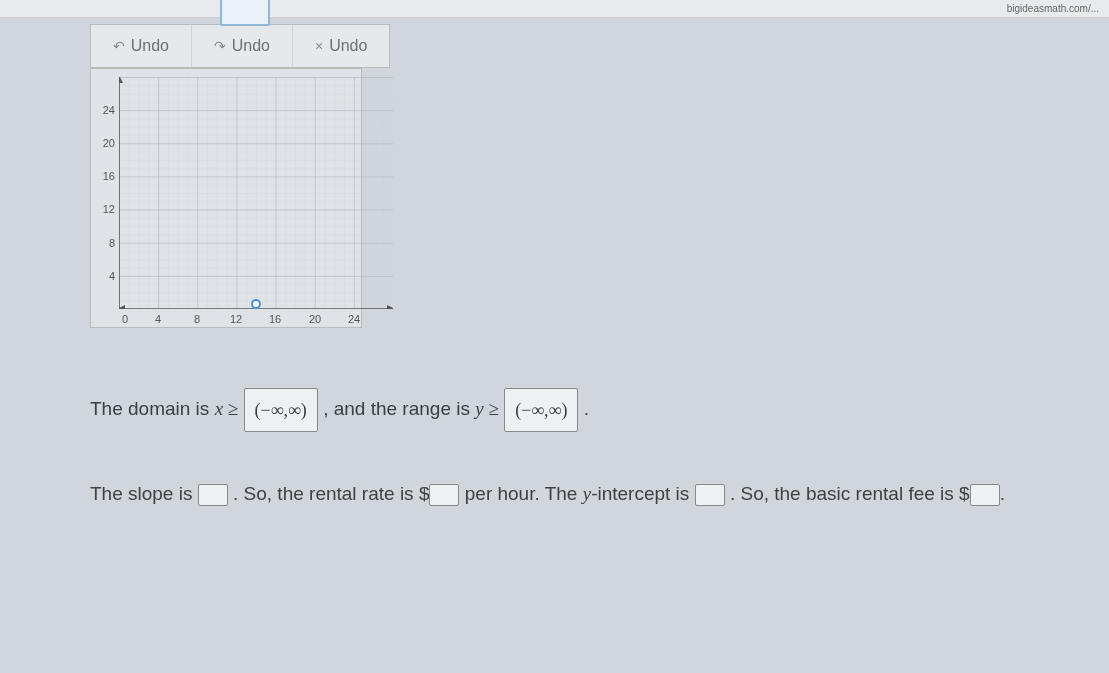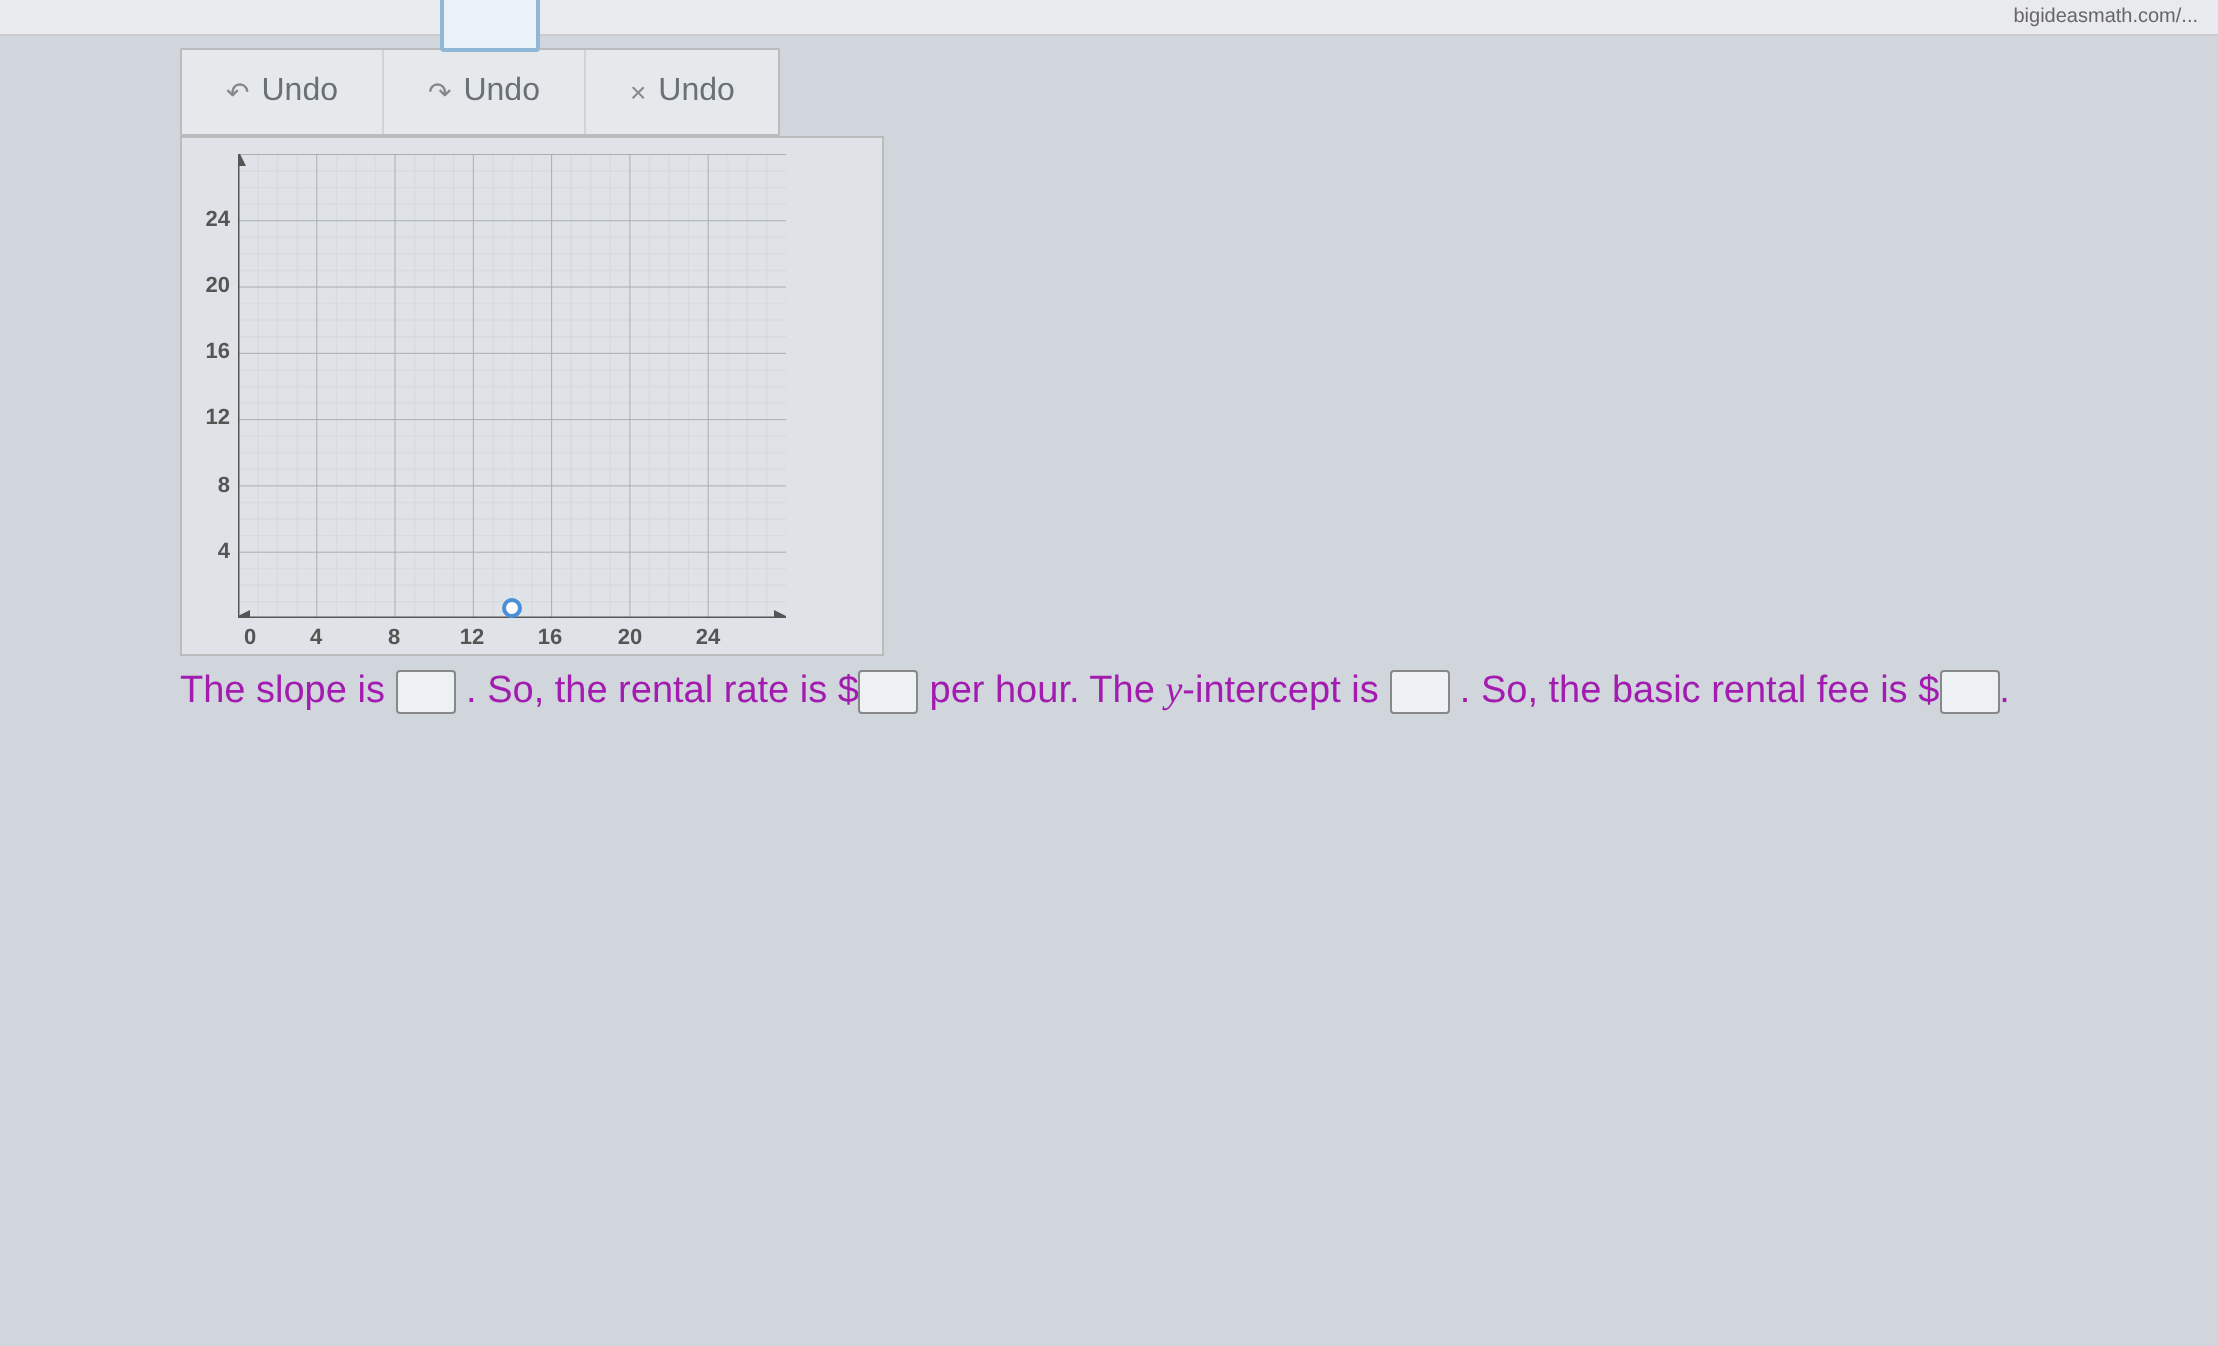--- a/index.html
+++ b/index.html
@@ -59,25 +59,24 @@
     background: #eaf2f8;
     border-radius: 2px;
   }
   .graph-wrap {
     position: relative;
     display: inline-block;
     margin-top: 6px;
   }
   .graph-container {
     position: relative;
-    width: 352px;
+    width: 272px;
     height: 260px;
     background: #dfe3e7;
     border: 1px solid #bbb;
-    font-weight: bold;
   }
   .grid-area {
     position: absolute;
     left: 28px;
     top: 8px;
     width: 274px;
     height: 232px;
   }
   .y-label {
     position: absolute;
@@ -131,22 +130,23 @@
     vertical-align: middle;
     border-radius: 2px;
   }
   .part-b {
     margin-top: 36px;
     font-size: 19px;
     color: #3a3f44;
   }
   .part-label { font-weight: bold; }
   .fill-line {
+    margin-top: 44px;
     font-size: 19px;
-    color: #a21caf;
+    color: #404040;
     line-height: 1.9;
   }
 </style>
 </head>
 <body>
 
 <div class="browser-chrome">
   <span>bigideasmath.com/...</span>
 </div>
 
@@ -201,20 +201,29 @@
       <span class="x-label" style="left:106px">8</span>
       <span class="x-label" style="left:145px">12</span>
       <span class="x-label" style="left:184px">16</span>
       <span class="x-label" style="left:224px">20</span>
       <span class="x-label" style="left:263px">24</span>
 
       <div class="point" style="left:165px; top:235px"></div>
     </div>
   </div>
 
+  <div class="question-text">
+    <span>The domain is </span>
+    <span class="math-var">x ≥</span>
+    <span class="answer-box">(−∞,∞)</span>
+    <span>, and the range is </span>
+    <span class="math-var">y ≥</span>
+    <span class="answer-box">(−∞,∞)</span>
+    <span>.</span>
+  </div>
 
 
   <div class="fill-line">
     <span>The slope is </span>
     <span class="answer-box-empty"></span>
     <span>. So, the rental rate is $</span><span class="answer-box-empty"></span>
     <span> per hour. The </span><span class="math-var">y</span><span>-intercept is </span>
     <span class="answer-box-empty"></span>
     <span>. So, the basic rental fee is $</span><span class="answer-box-empty"></span><span>.</span>
   </div>

